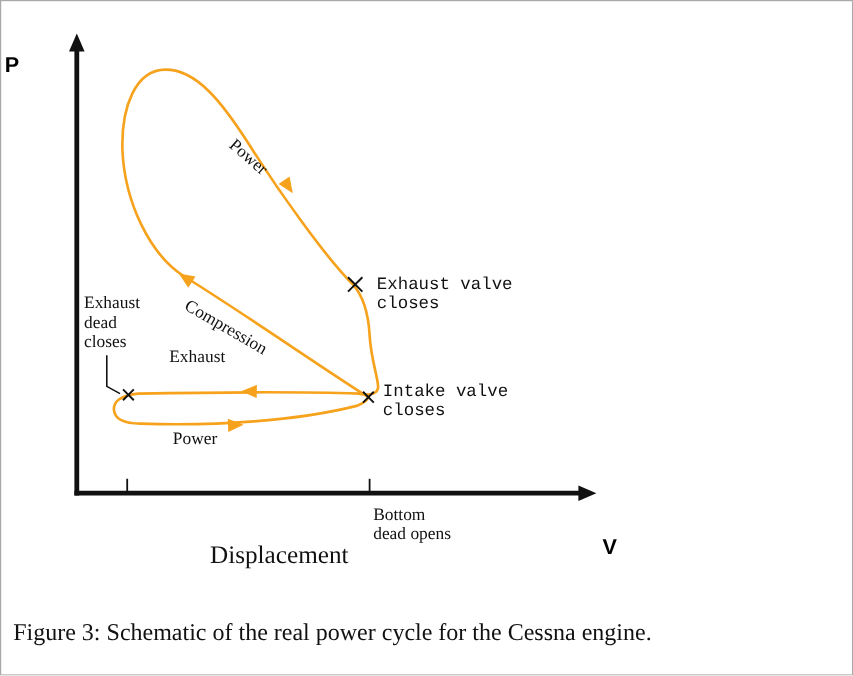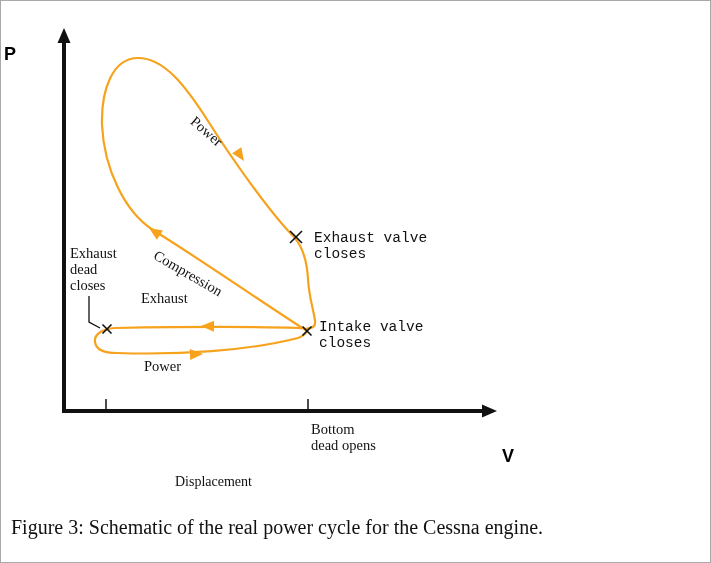--- a/index.html
+++ b/index.html
@@ -109,17 +109,17 @@
   <div class="lbl" style="left:318px; top:318px;font-family:Liberation Mono, monospace;">
     <div>Intake valve</div>
     <div>closes</div>
   </div>
 
   <div class="lbl" style="left:290px; top:420px;margin-left:20px;">
     <div>Bottom</div>
     <div>dead opens</div>
   </div>
 
-  <div class="lbl" style="left:174px; top:473px; font-size:14px;">Displacement</div>
+  <div class="lbl" style="left:174px; top:453px; font-size:21px;">Displacement</div>
 
   <div id="caption">Figure 3: Schematic of the real power cycle for the Cessna engine.</div>
 
 </div>
 
 </body></html>

